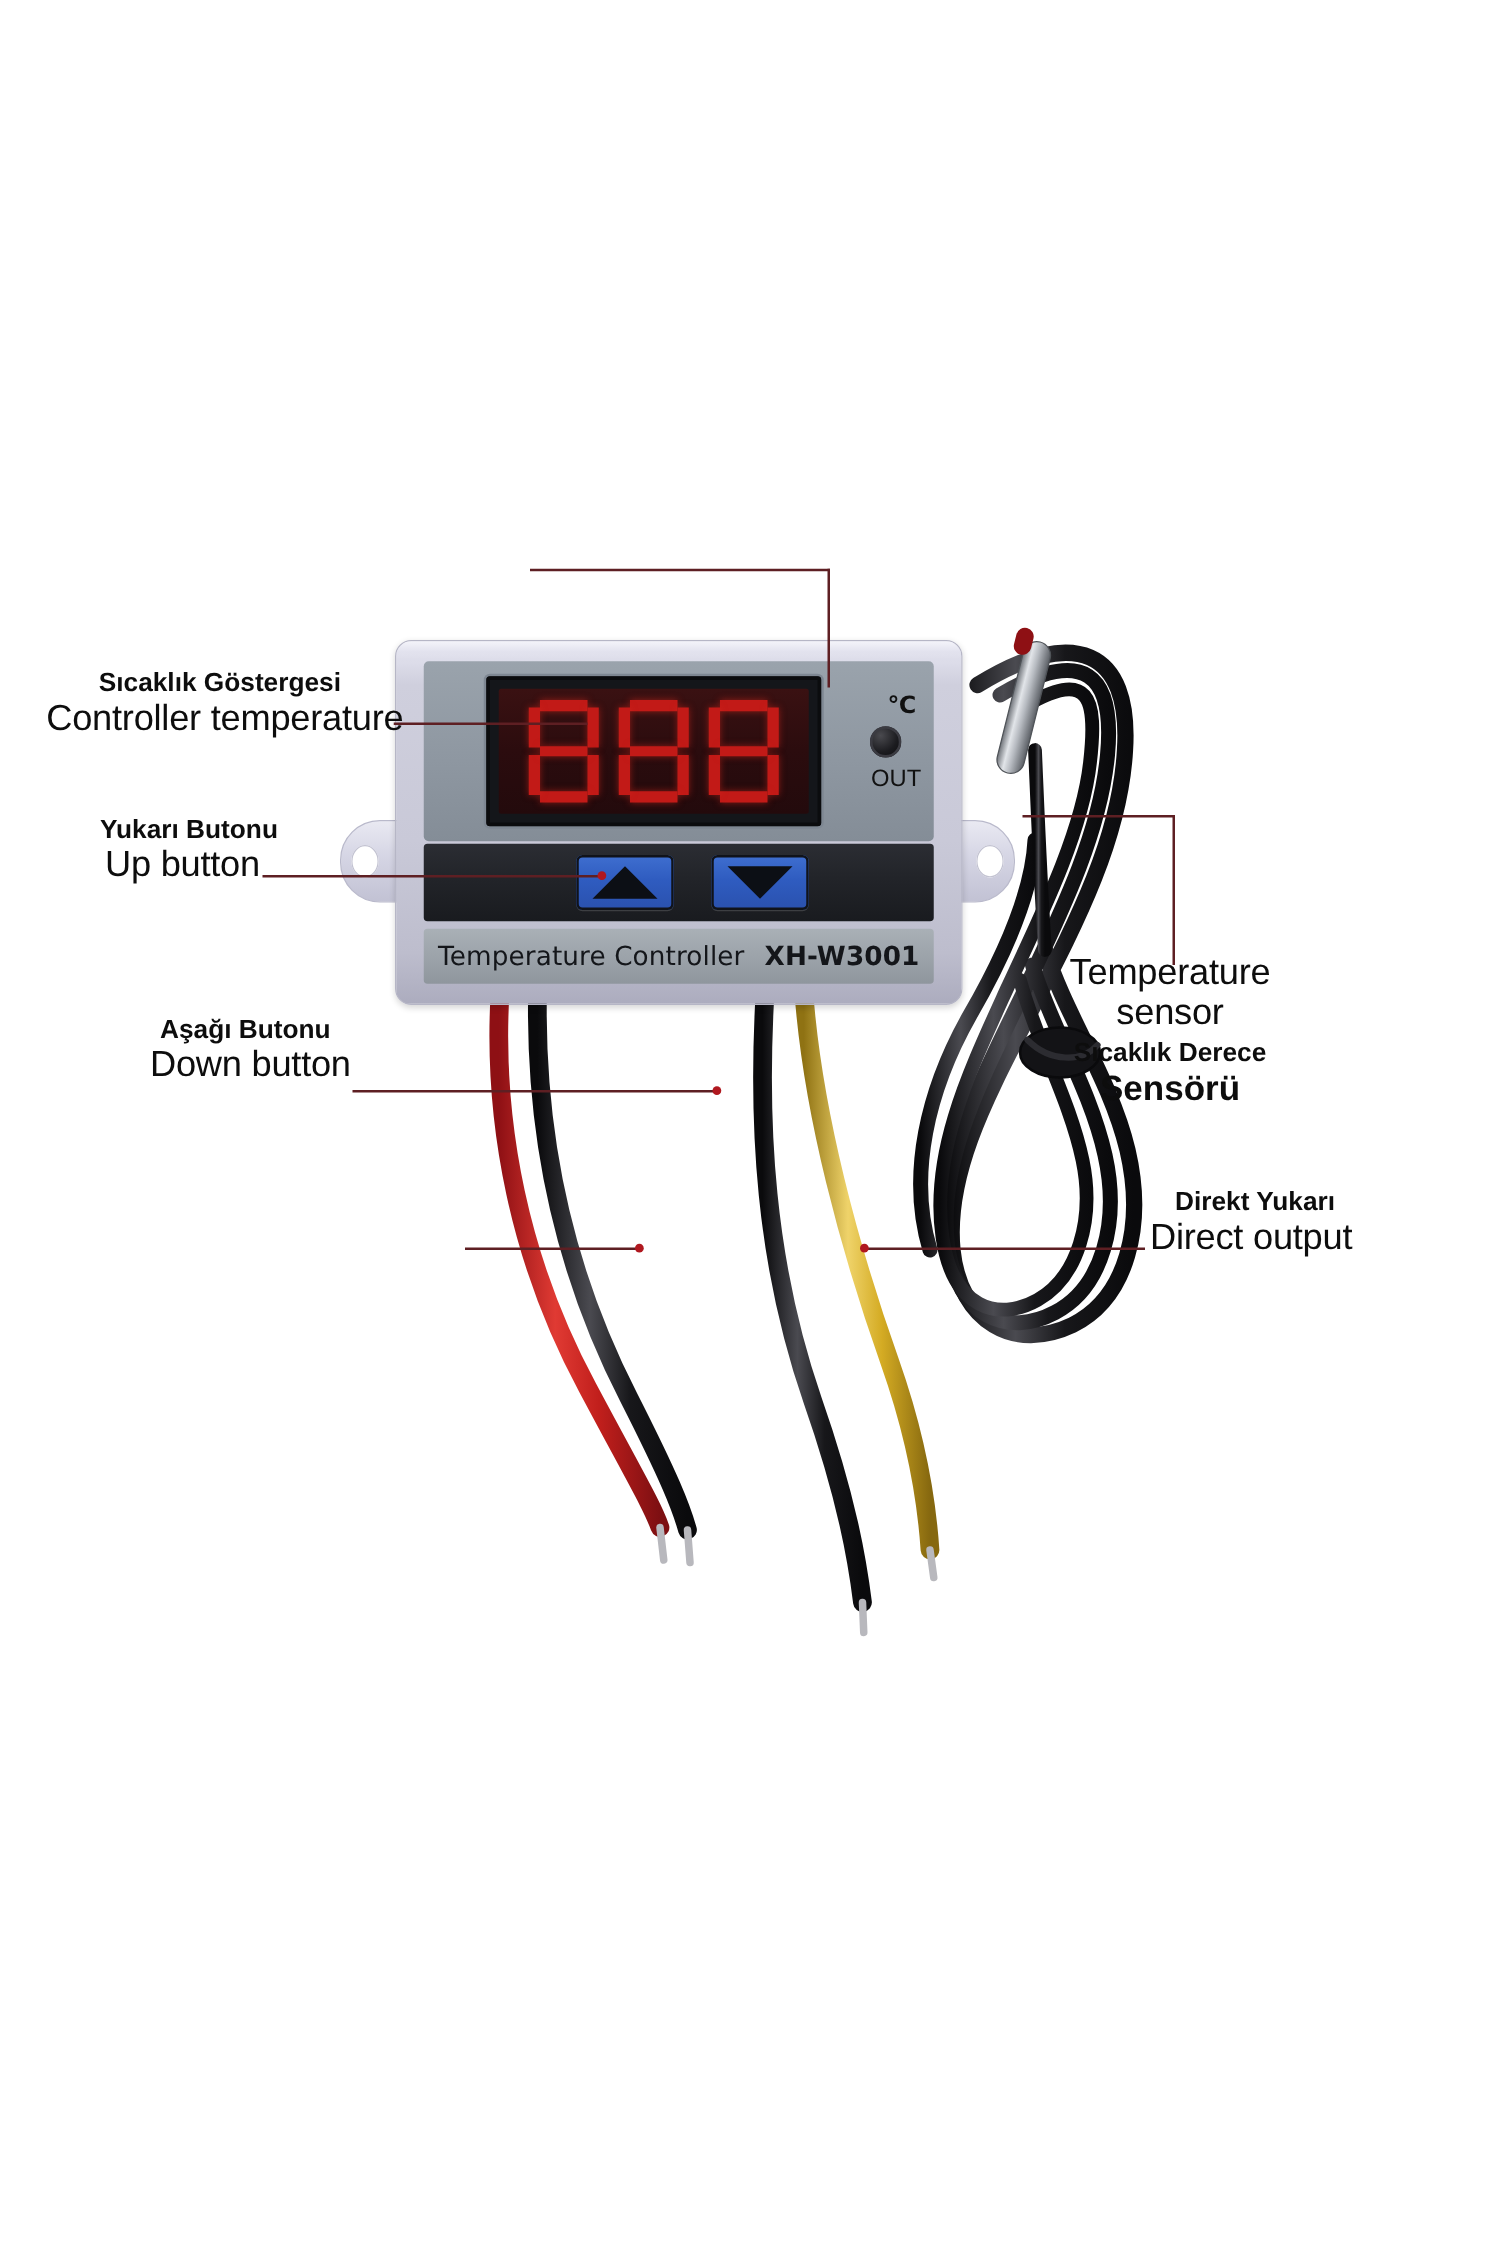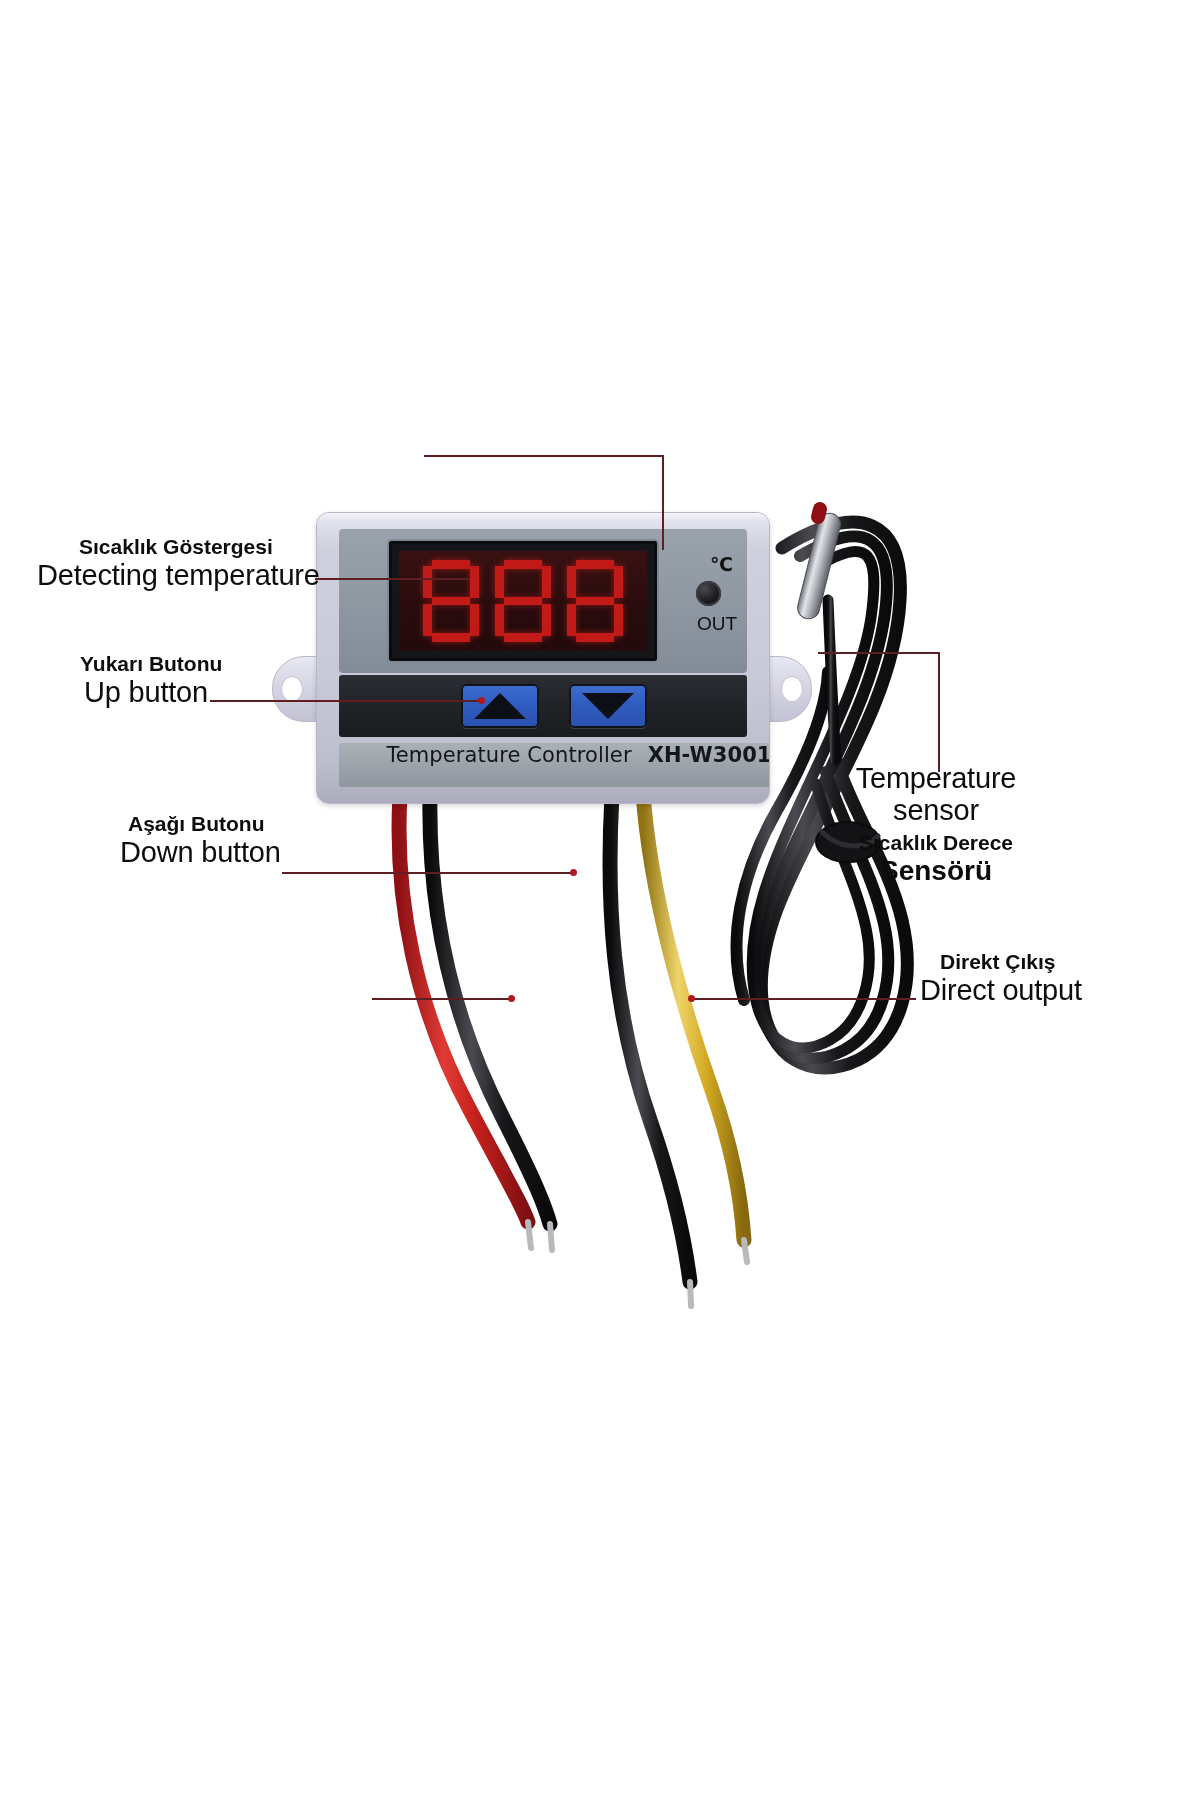--- a/index.html
+++ b/index.html
@@ -129,24 +129,23 @@
   .btn.down{left:230px;}
   .tri{width:0;height:0;}
   .tri.u{border-left:26px solid transparent;border-right:26px solid transparent;border-bottom:26px solid #0c0f15;}
   .tri.d{border-left:26px solid transparent;border-right:26px solid transparent;border-top:26px solid #0c0f15;}
 
   
   .brand{
     position:absolute;left:22px;top:230px;width:408px;height:44px;
     background:linear-gradient(180deg,#a9b0b6 0%,#9ba2a9 55%,#8f969d 100%);
     border-radius:3px;
-    display:flex;justify-content:center;gap:16px;
+    display:flex;align-items:center;justify-content:center;gap:16px;
     color:#14161a;font-size:21px;font-weight:400;letter-spacing:.1px;
     font-family:"DejaVu Sans","Liberation Sans",sans-serif;
-    padding-left:36px;
   }
   .brand .model{font-weight:600;}
 
   
   svg.wires{position:absolute;left:0;top:0;width:1200px;height:1800px;overflow:visible;}
 </style>
 </head>
 <body>
 
 <div class="stage">
@@ -287,21 +286,21 @@
       </div>
 
     </div>
   </div>
 
   <div class="lead h" style="left:424px;top:455px;width:240px;"></div>
   <div class="lead v" style="left:662px;top:455px;height:95px;"></div>
 
   <div class="callout" style="left:37px;top:535px;">
     <div class="tr" style="font-size:21px;margin-left:42px;">Sıcaklık Göstergesi</div>
-    <div class="en" style="font-size:29px;">Detecting temperature</div>
+    <div class="en" style="font-size:29px;">Controller temperature</div>
   </div>
   <div class="lead h" style="left:315px;top:578px;width:155px;"></div>
 
   <div class="callout" style="left:80px;top:652px;">
     <div class="tr" style="font-size:21px;">Yukarı Butonu</div>
     <div class="en" style="font-size:29px;margin-left:4px;">Up button</div>
   </div>
   <div class="lead h" style="left:210px;top:700px;width:272px;"></div>
   <div class="dot" style="left:478px;top:697px;"></div>
 
@@ -318,19 +317,19 @@
   <div class="callout ctr" style="left:836px;top:762px;width:200px;">
     <div class="en" style="font-size:29px;">Temperature</div>
     <div class="en" style="font-size:29px;">sensor</div>
     <div class="tr" style="font-size:21px;margin-top:4px;">Sıcaklık Derece</div>
     <div class="tr" style="font-size:28px;">Sensörü</div>
   </div>
   <div class="lead v" style="left:938px;top:652px;height:120px;"></div>
   <div class="lead h" style="left:818px;top:652px;width:122px;"></div>
 
   <div class="callout" style="left:920px;top:950px;">
-    <div class="tr" style="font-size:21px;margin-left:20px;">Direkt Çıkış</div>
+    <div class="tr" style="font-size:21px;margin-left:20px;">Direkt Yukarı</div>
     <div class="en" style="font-size:29px;">Direct output</div>
   </div>
   <div class="lead h" style="left:690px;top:998px;width:226px;"></div>
   <div class="dot" style="left:688px;top:995px;"></div>
 
 </div>
 
 </body></html>

